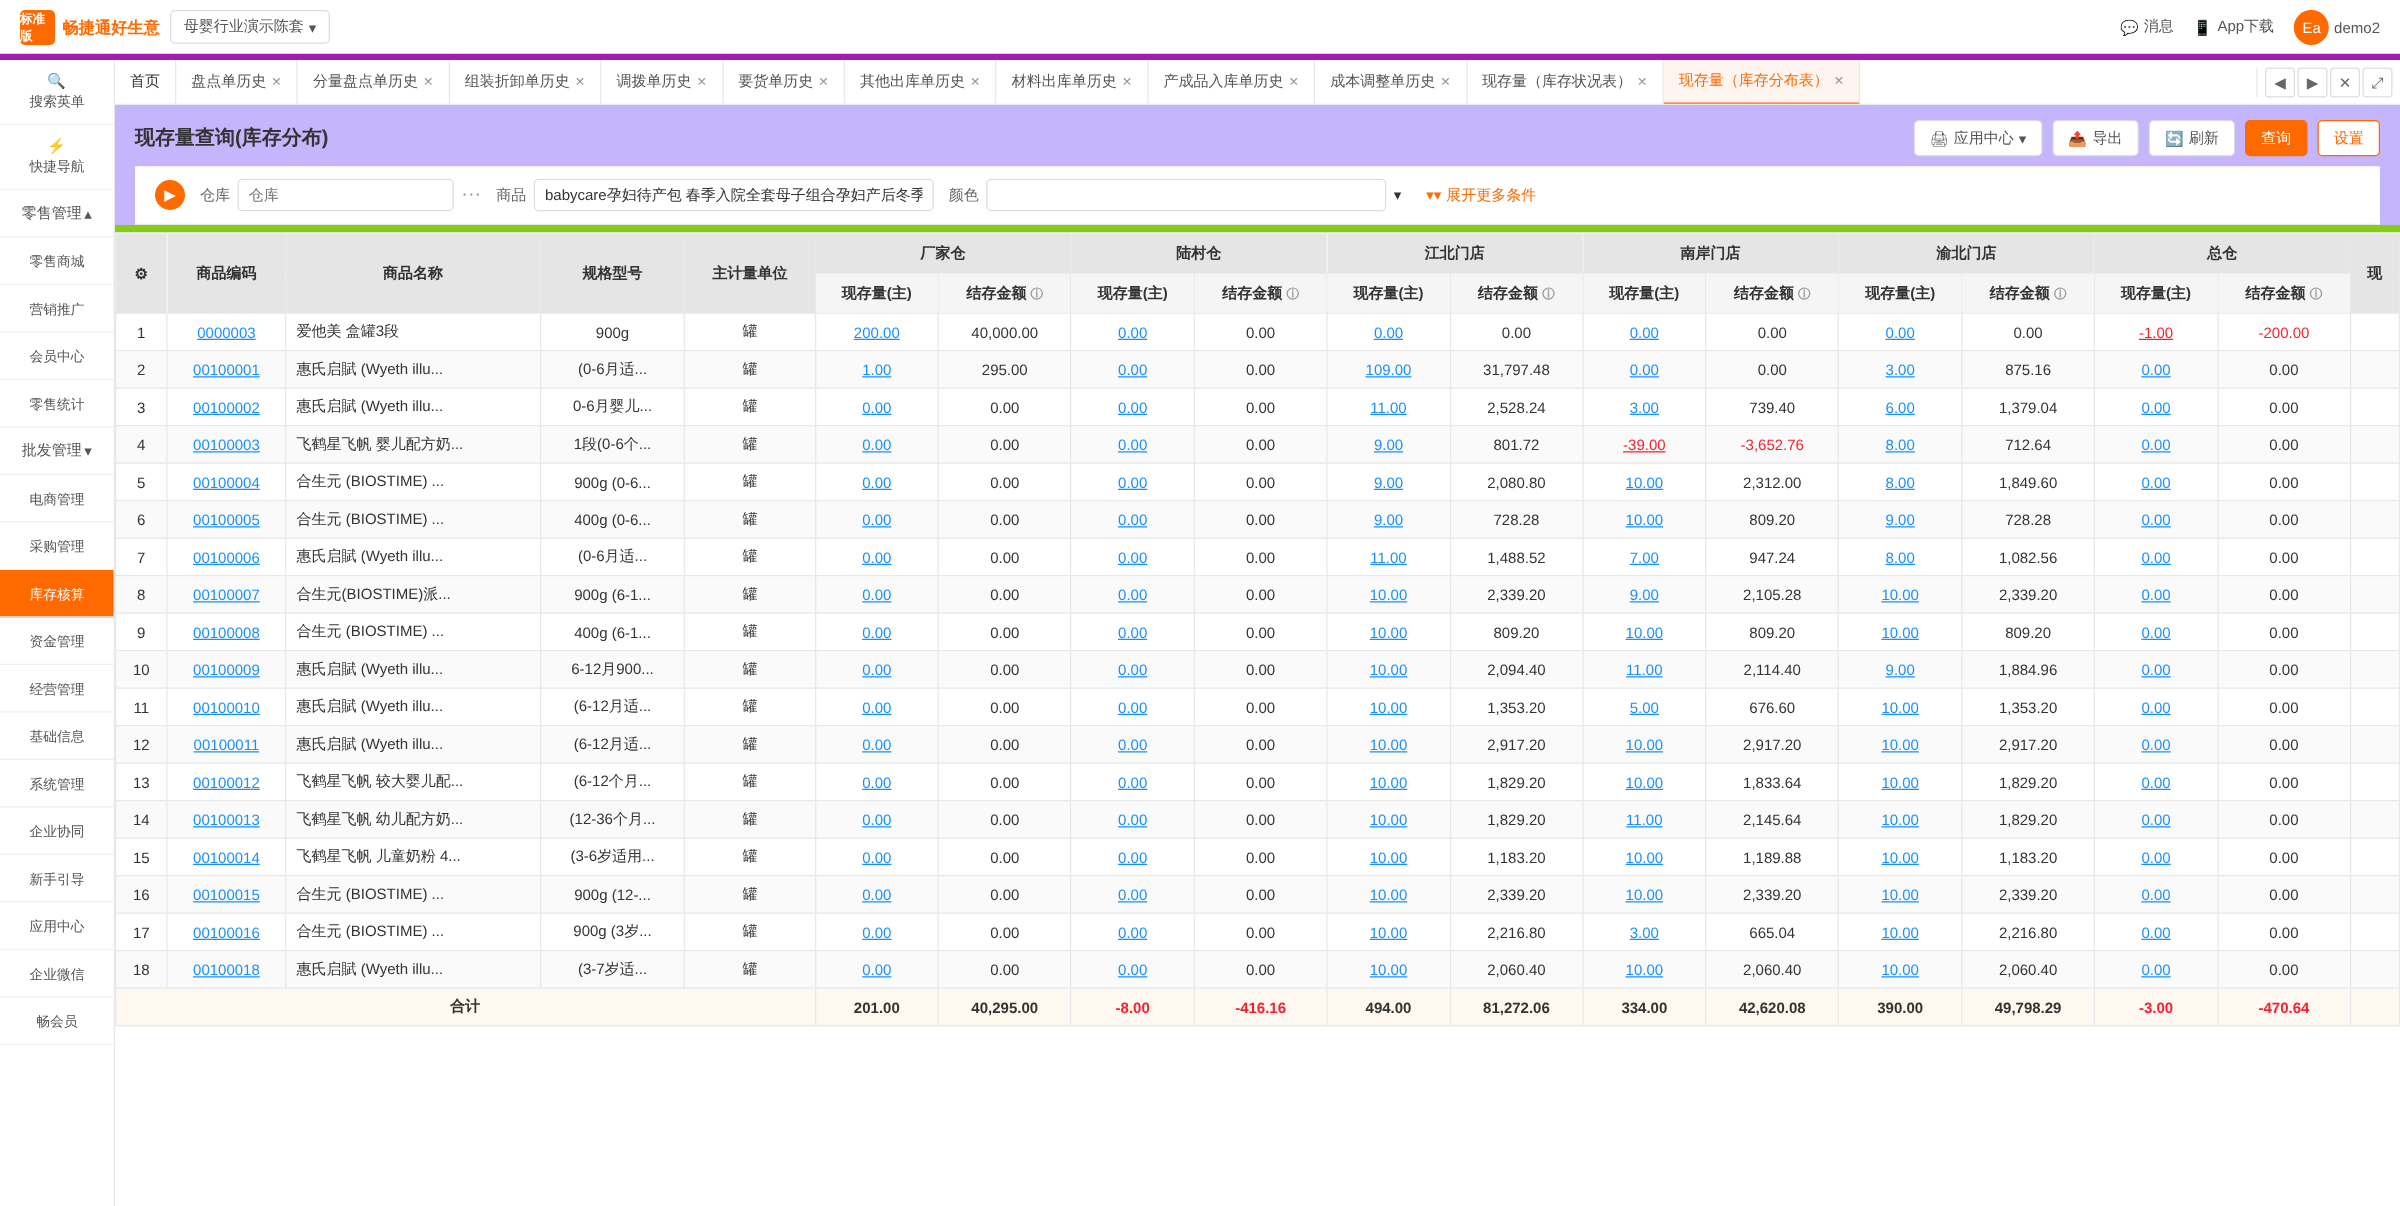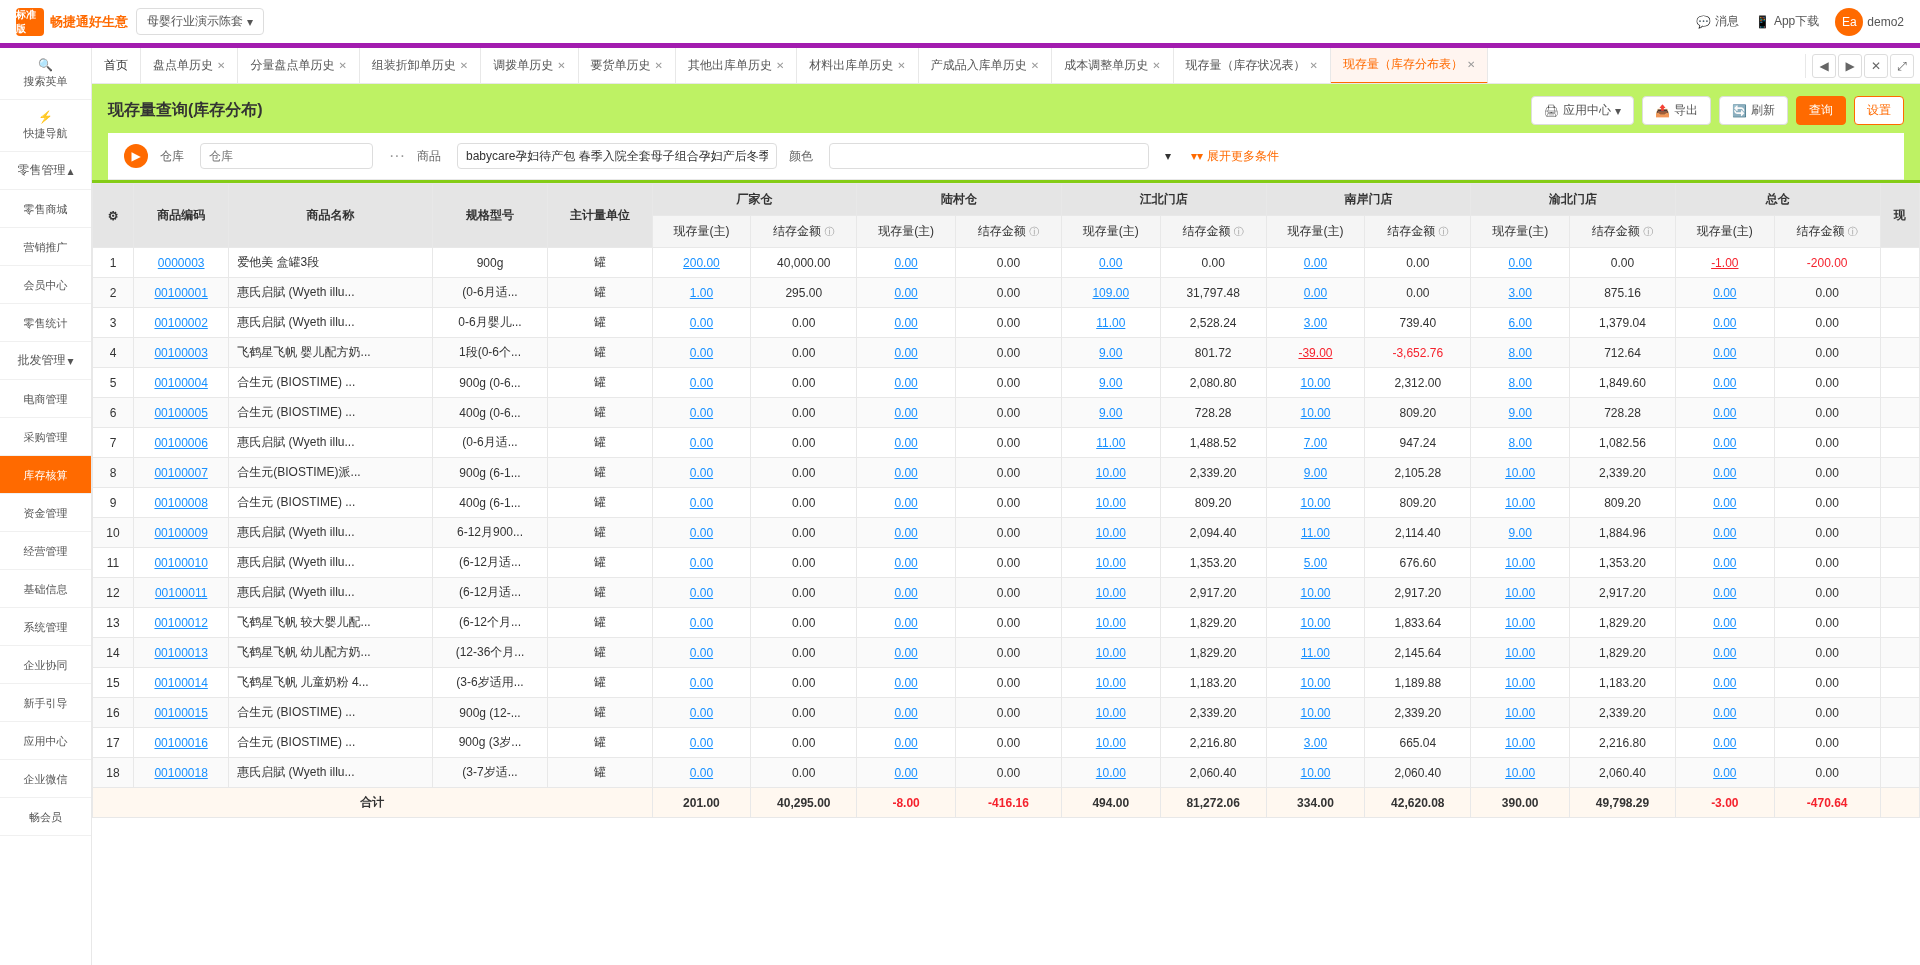--- a/index.html
+++ b/index.html
@@ -89,23 +89,23 @@
       right: 0;
       bottom: 0;
       background: #f5f5f5;
       overflow: hidden;
       display: flex;
       flex-direction: column;
     }
 
     
     .page-header {
-      background: #bef264;
+      background: #c4b5fd;
       padding: 12px 16px 0;
-      border-bottom: 3px solid #84cc16;
+      border-bottom: 6px solid #84cc16;
     }
     .page-title-row {
       display: flex;
       align-items: center;
       justify-content: space-between;
       margin-bottom: 8px;
     }
     .page-title { font-size: 16px; font-weight: bold; color: #333; }
     .page-actions { display: flex; align-items: center; gap: 8px; }
     .btn-action {
@@ -124,21 +124,21 @@
     
     .search-bar {
       background: #fff;
       padding: 10px 16px;
       display: flex;
       align-items: center;
       gap: 12px;
       flex-wrap: wrap;
       border-bottom: 1px solid #e8e8e8;
     }
-    .search-field { display: flex; align-items: center; gap: 16px; }
+    .search-field { display: flex; align-items: center; gap: 6px; }
     .search-label { color: #666; white-space: nowrap; font-size: 12px; }
     .search-input {
       border: 1px solid #ddd; border-radius: 4px;
       padding: 5px 8px; font-size: 12px; color: #333;
       min-width: 60px;
     }
     .search-input-long { min-width: 320px; }
     .expand-btn {
       display: flex; align-items: center; gap: 4px;
       color: #ff6a00; cursor: pointer; font-size: 12px;
@@ -165,21 +165,21 @@
       border-collapse: collapse;
       font-size: 12px;
       min-width: 1600px;
     }
 
     thead tr th {
       background: #f5f5f5;
       border: 1px solid #e8e8e8;
       padding: 7px 8px;
       text-align: center;
-      font-weight: normal;
+      font-weight: bold;
       color: #333;
       white-space: nowrap;
       position: sticky;
       top: 0;
       z-index: 10;
     }
     thead tr:first-child th { background: #e5e5e5; font-weight: bold; }
 
     tbody tr td {
       border: 1px solid #e8e8e8;

